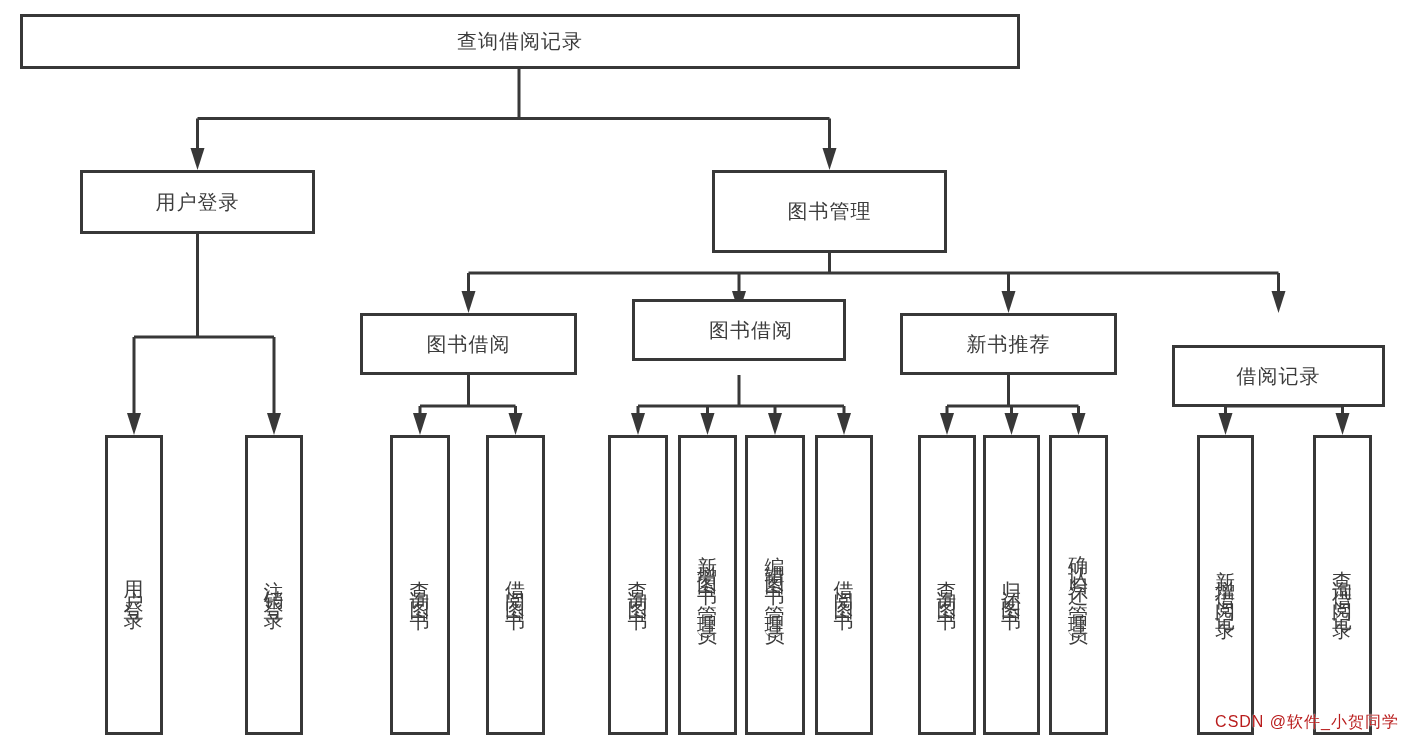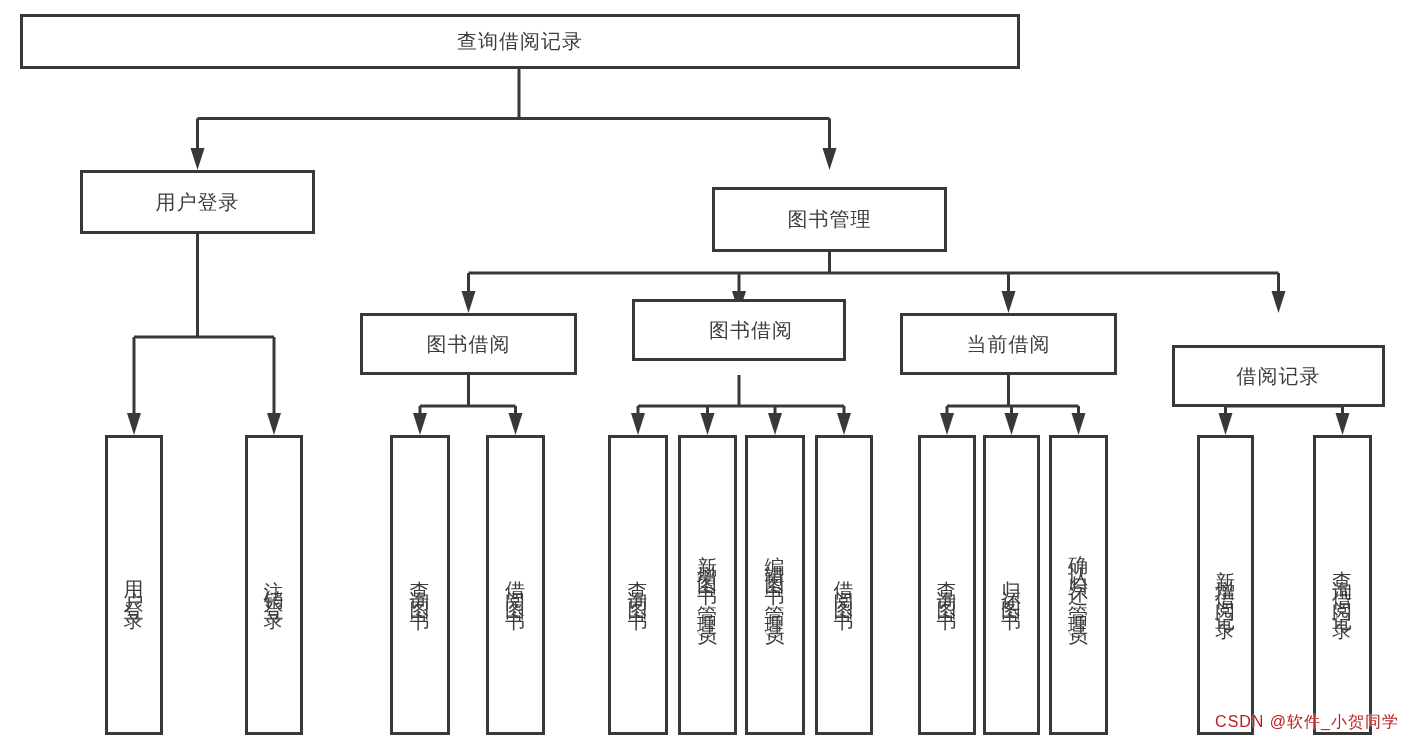--- a/index.html
+++ b/index.html
@@ -100,32 +100,32 @@
     </g>
   </svg>
 
   <div class="box hbox" style="left:20px; top:14px; width:1000px; height:55px;">
     <span class="node-label">查询借阅记录</span>
   </div>
 
   <div class="box hbox" style="left:80px; top:170px; width:235px; height:64px;">
     <span class="node-label">用户登录</span>
   </div>
-  <div class="box hbox" style="left:712px; top:187px; width:235px; height:65px;">
+  <div class="box hbox" style="left:712px; top:170px; width:235px; height:83px;">
     <span class="node-label">图书管理</span>
   </div>
 
   <div class="box hbox" style="left:360px; top:313px; width:217px; height:62px;">
     <span class="node-label">图书借阅</span>
   </div>
   <div class="box hbox" style="left:632px; top:299px; width:214px; height:62px;padding-left:24px;">
     <span class="node-label">图书借阅</span>
   </div>
   <div class="box hbox" style="left:900px; top:313px; width:217px; height:62px;">
-    <span class="node-label">当前借阅</span>
+    <span class="node-label">新书推荐</span>
   </div>
   <div class="box hbox" style="left:1172px; top:313px; width:213px; height:62px;margin-top:32px;">
     <span class="node-label">借阅记录</span>
   </div>
 
   <div class="box vbox" style="left:105px; top:435px; width:58px; height:300px;">
     <span class="node-label">用户登录</span>
   </div>
   <div class="box vbox" style="left:245px; top:435px; width:58px; height:300px;">
     <span class="node-label">注销登录</span>

